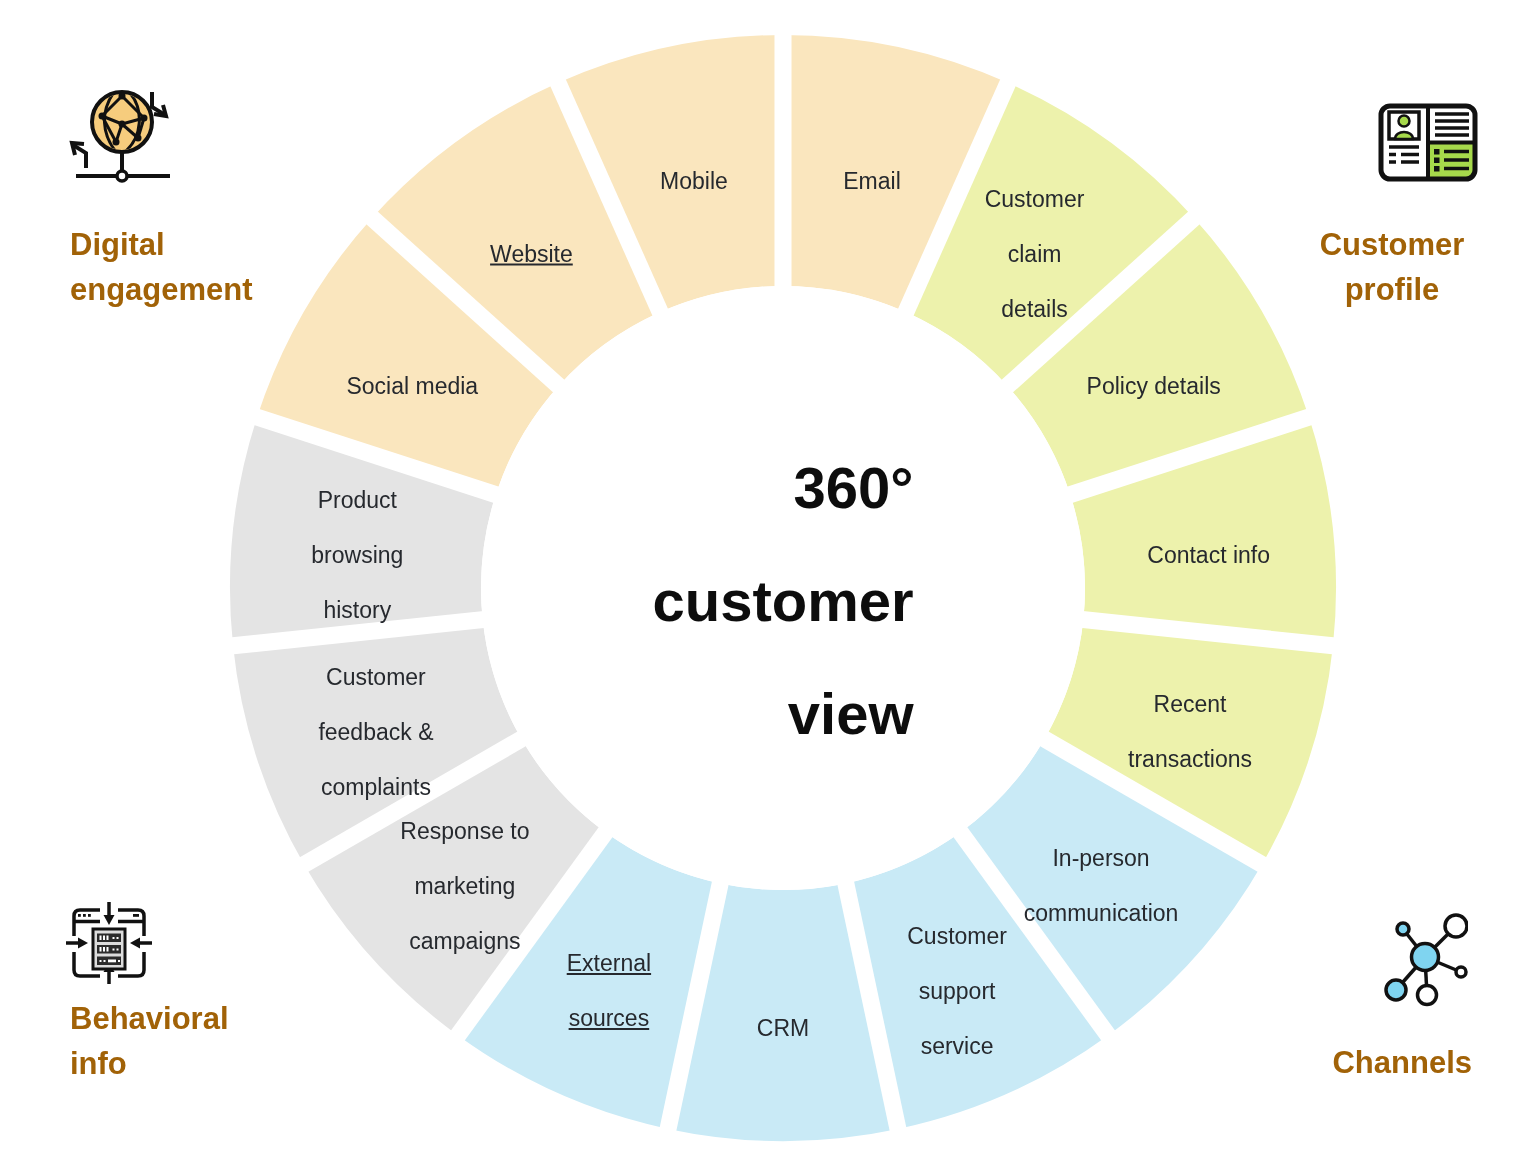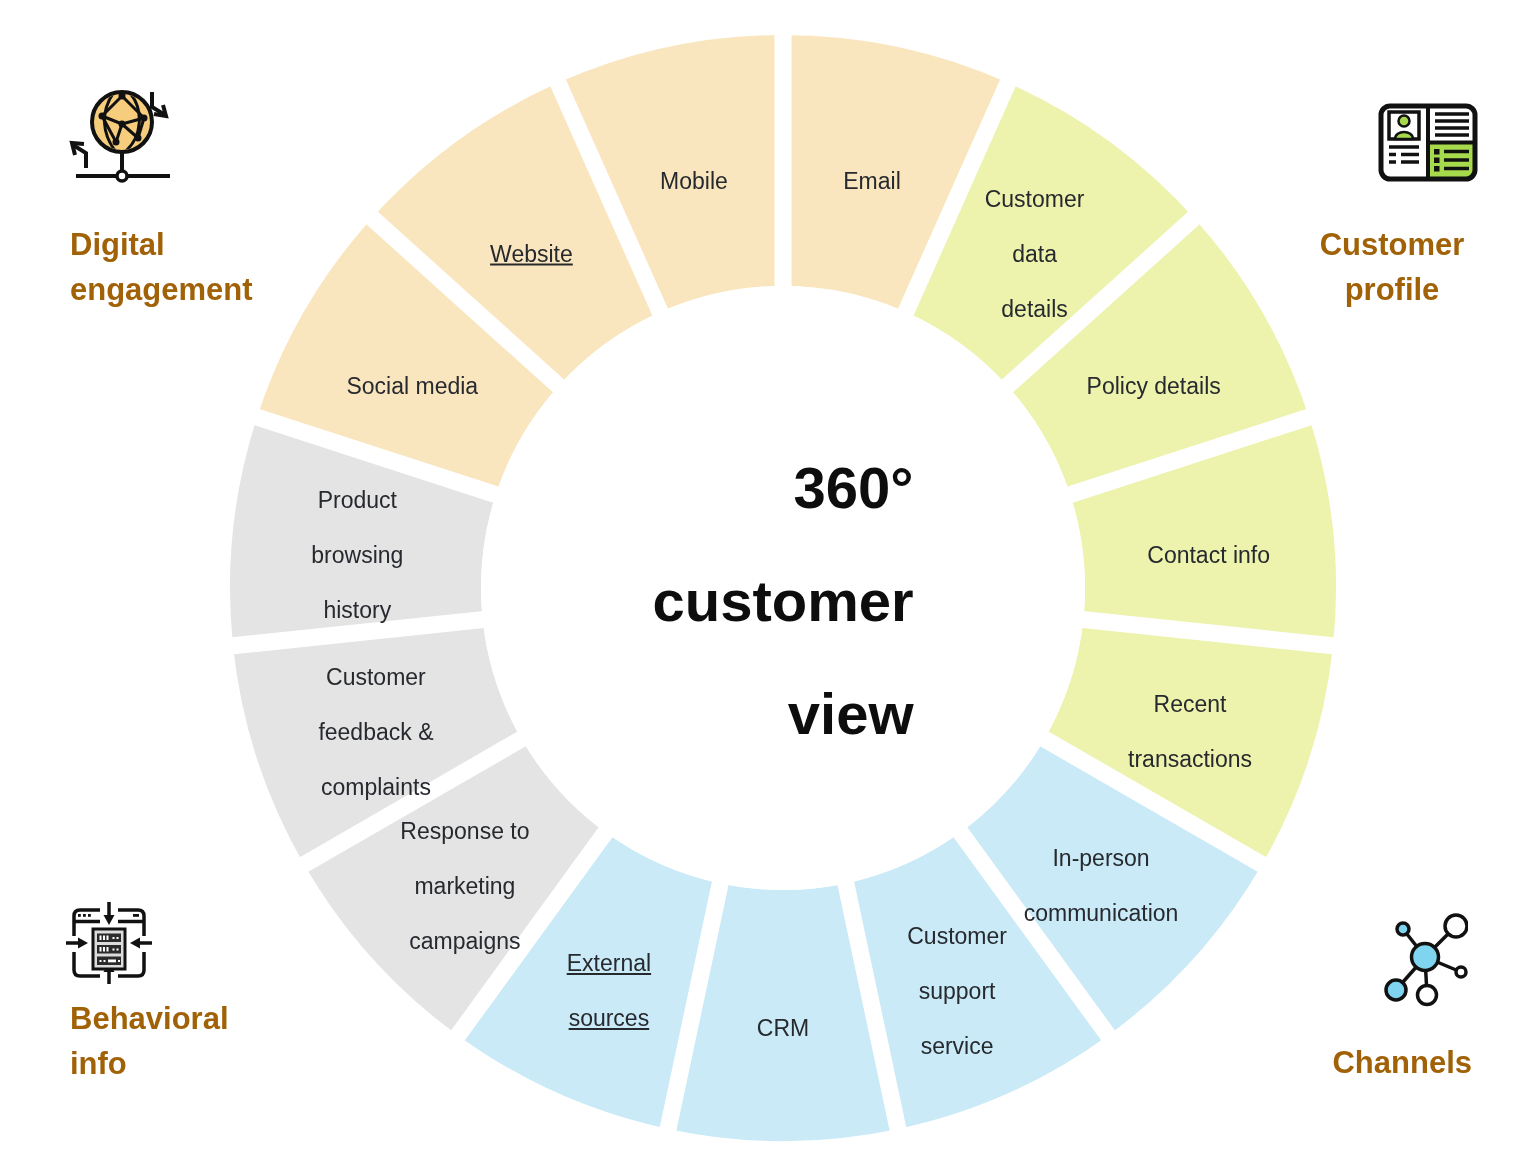--- a/index.html
+++ b/index.html
@@ -61,21 +61,21 @@
       <line x1="783" y1="588" x2="553.193796662173" y2="71.84681643193039" stroke="#ffffff" stroke-width="17"></line>
       <circle cx="783" cy="588" r="302" fill="#ffffff"></circle>
     </svg>
 
   <div id="labels">
       <div class="seg-label" style="left: 871.986px; top: 169.353px;">
         <span class="seg-line">Email</span>
       </div>
       <div class="seg-label" style="left: 1034.57px; top: 241.741px;">
         <span class="seg-line">Customer</span>
-        <span class="seg-line">data</span>
+        <span class="seg-line">claim</span>
         <span class="seg-line">details</span>
       </div>
       <div class="seg-label" style="left: 1153.66px; top: 374px;">
         <span class="seg-line">Policy details</span>
       </div>
       <div class="seg-label" style="left: 1208.66px; top: 543.262px;">
         <span class="seg-line">Contact info</span>
       </div>
       <div class="seg-label" style="left: 1101.07px; top: 874.388px;">
         <span class="seg-line">In-person</span>

